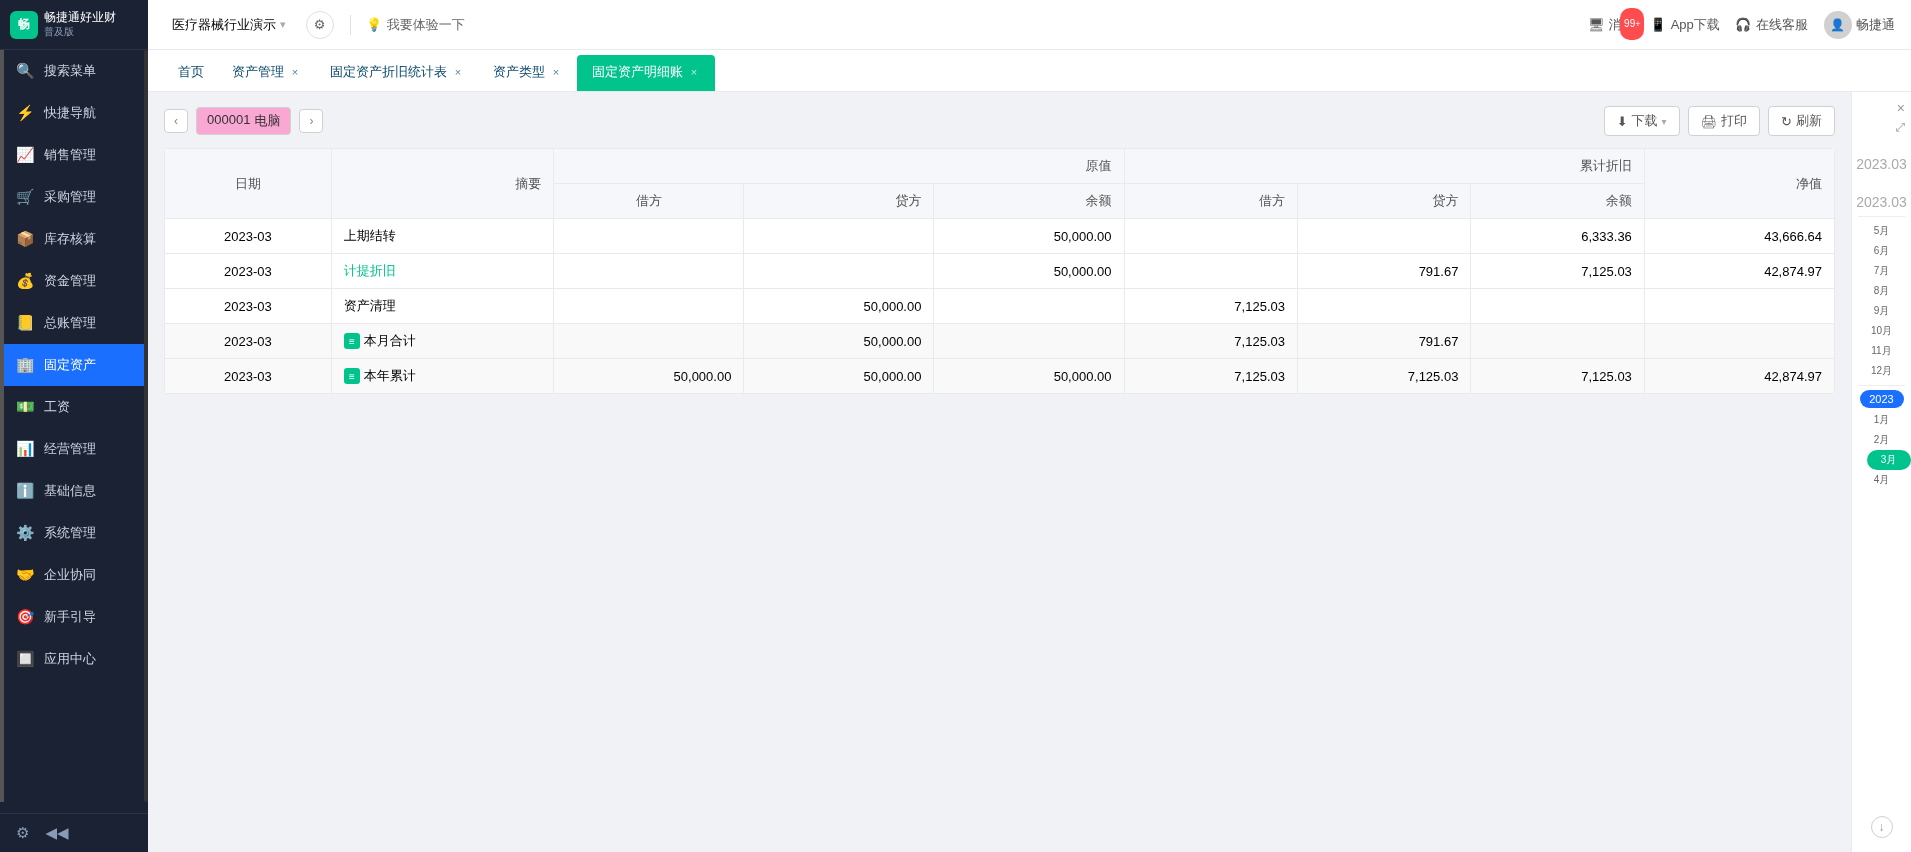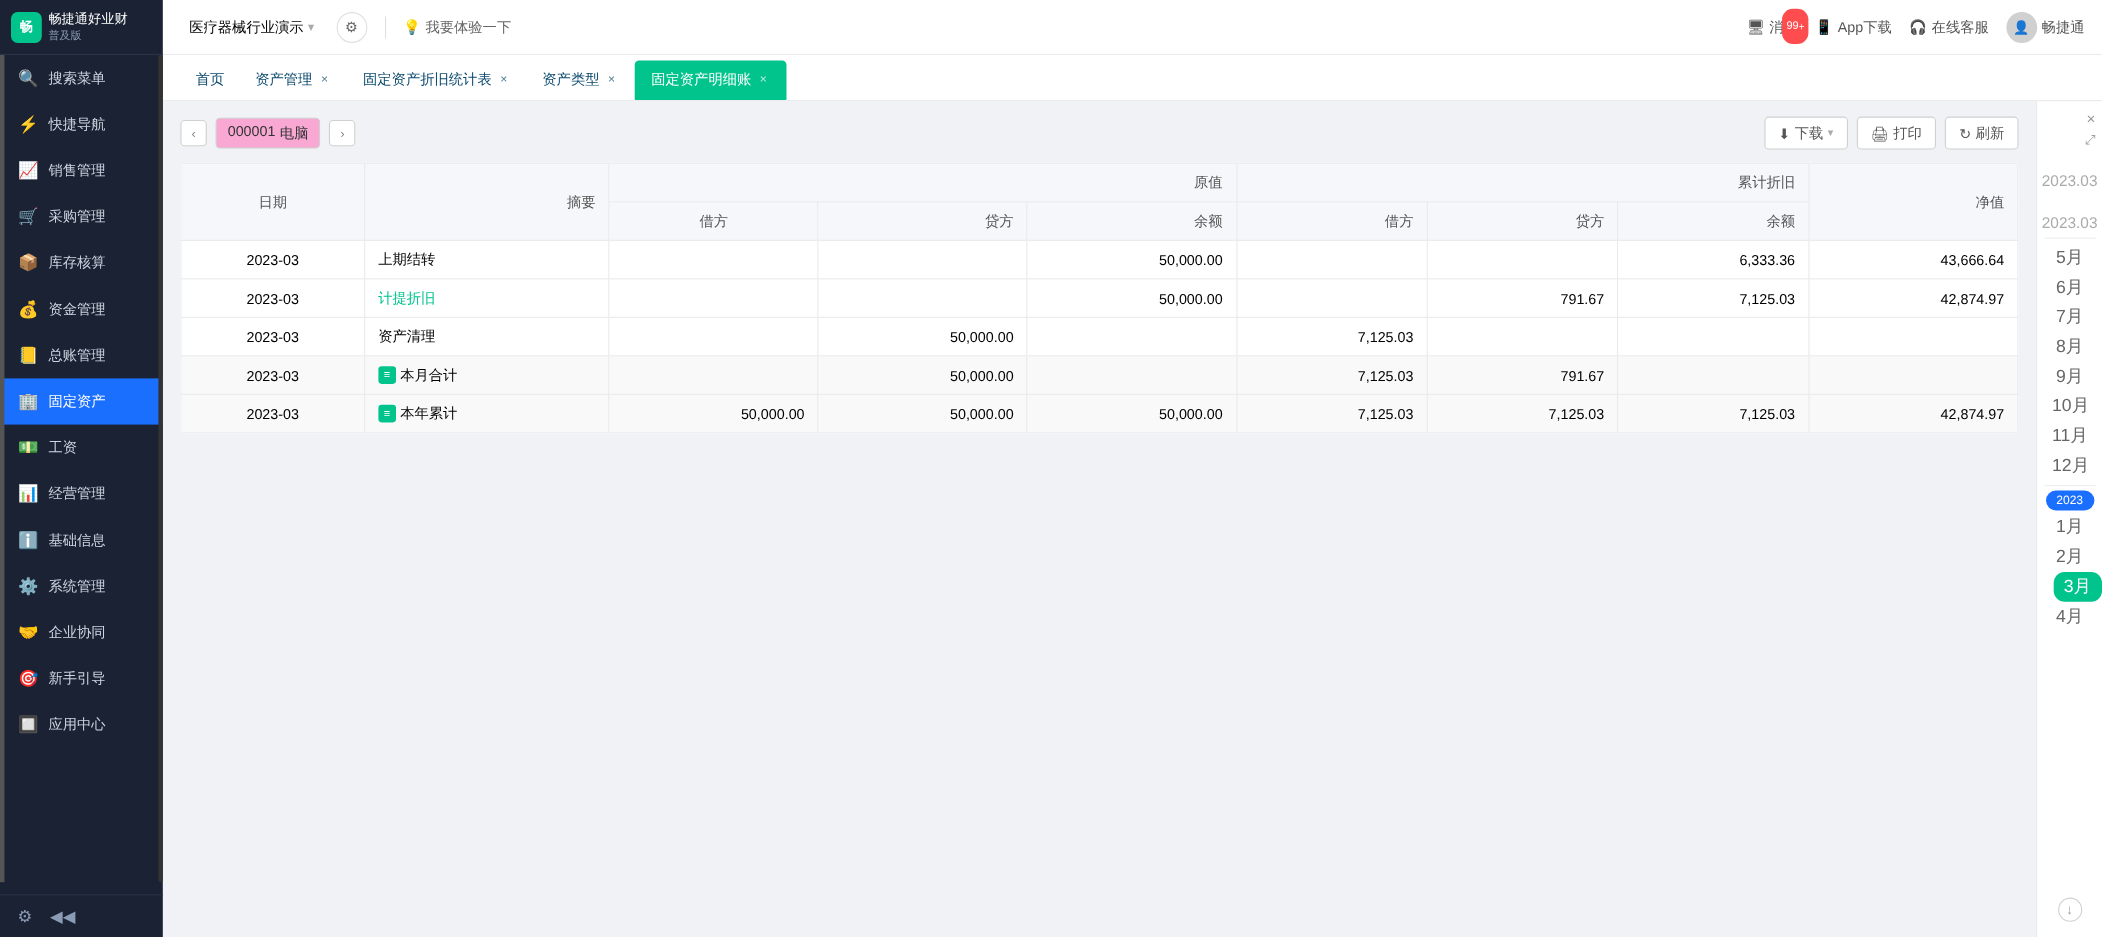--- a/index.html
+++ b/index.html
@@ -253,21 +253,21 @@
     .timeline-expand {
       position: absolute; top: 28px; right: 6px;
       cursor: pointer; color: #999; font-size: 12px;
     }
     .timeline-year {
       font-size: 14px; color: #aaa;
       margin: 20px 0 2px 0;
       writing-mode: horizontal-tb;
     }
     .timeline-month {
-      font-size: 16px; color: #666;
+      font-size: 10px; color: #666;
       padding: 3px 6px;
       cursor: pointer;
       border-radius: 10px;
       white-space: nowrap;
       width: 44px; text-align: center;
     }
     .timeline-month.active {
       background: #00c48c;
       color: #fff;
       border-radius: 10px;

